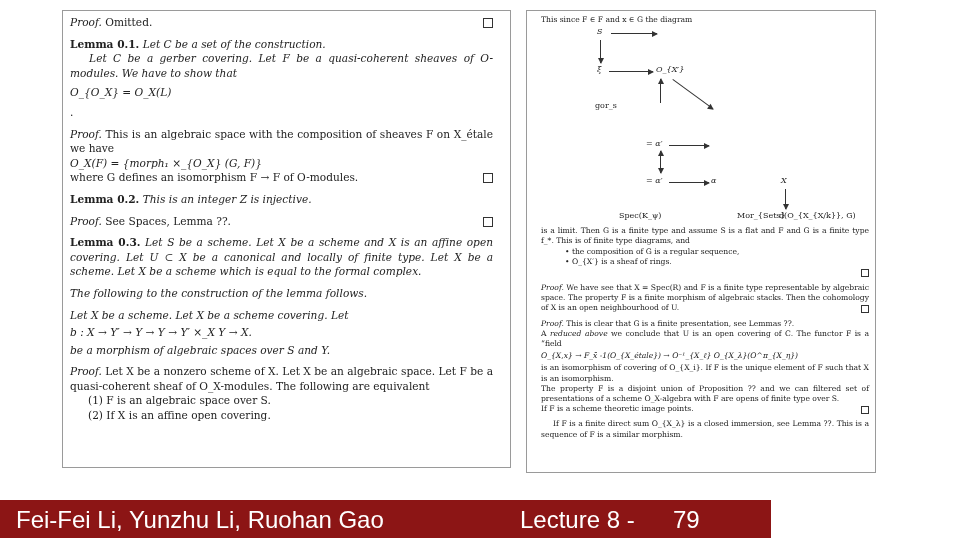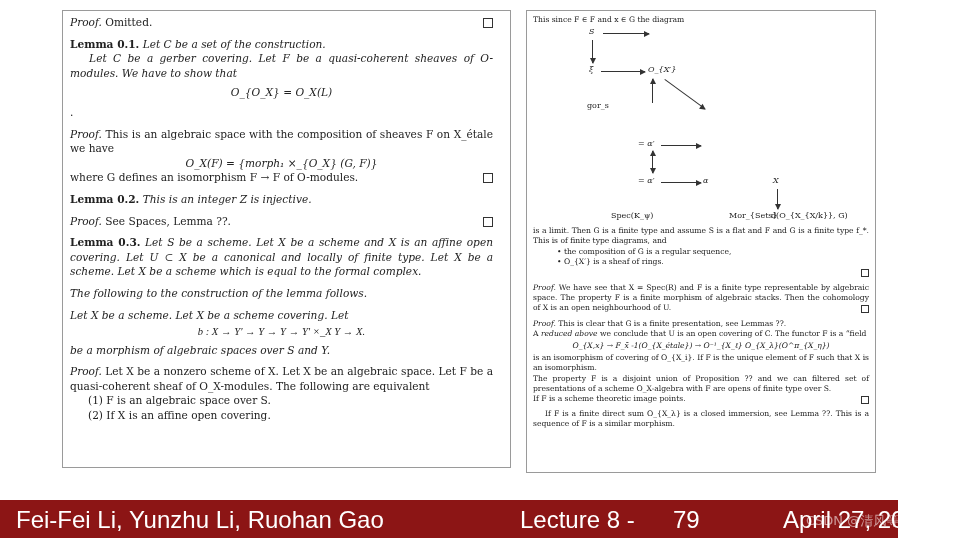--- a/index.html
+++ b/index.html
@@ -1,41 +1,41 @@
 <!DOCTYPE html>
 <html><head>
 <meta charset="utf-8">
 <style>
   html, body { margin:0; padding:0; }
   body { width:958px; height:538px; background:#ffffff; position:relative; overflow:hidden;
          font-family:"DejaVu Serif", "Liberation Serif", serif; color:#222; }
   .panel { position:absolute; border:1.5px solid #9a9a9a; background:#fff; box-sizing:border-box; }
   #left-panel { left:62px; top:10px; width:449px; height:458px; padding:4px 17px 0 7px; font-size:10.6px; line-height:14.6px; }
-  #right-panel { left:526px; top:10px; width:350px; height:463px; padding:4px 6px 0 6px; font-size:7.6px; line-height:10.2px; }
+  #right-panel { left:526px; top:10px; width:350px; height:463px; padding:4px 6px 0 14px; font-size:7.6px; line-height:10.2px; }
   .p { margin:0; text-align:justify; }
   .gap { height:7px; }
   .gap-s { height:5px; }
   .it { font-style:italic; }
   .b { font-weight:bold; font-style:normal; }
-  .center { text-align:center; }
+  .center { }
   .qed { float:right; display:inline-block; width:8px; height:8px; border:1px solid #333; margin-top:3px; }
   #right-panel .qed { width:6px; height:6px; margin-top:2px; }
   .indent { padding-left:14px; }
   .list-item { padding-left:18px; }
   .bullet { padding-left:24px; }
   .diagram { position:relative; height:196px; }
   .dg { position:absolute; white-space:nowrap; font-size:8px; }
   .arrow-h { position:absolute; height:0; border-top:1px solid #333; }
   .arrow-h::after { content:""; position:absolute; right:-1px; top:-3.5px; border-left:6px solid #333; border-top:3px solid transparent; border-bottom:3px solid transparent; }
   .arrow-v { position:absolute; width:0; border-left:1px solid #333; }
   .arrow-v.down::after { content:""; position:absolute; bottom:-1px; left:-3.5px; border-top:6px solid #333; border-left:3px solid transparent; border-right:3px solid transparent; }
   .arrow-v.up::before { content:""; position:absolute; top:-1px; left:-3.5px; border-bottom:6px solid #333; border-left:3px solid transparent; border-right:3px solid transparent; }
   .arrow-diag { position:absolute; height:0; border-top:1px solid #333; transform-origin:0 0; }
   .arrow-diag::after { content:""; position:absolute; right:-1px; top:-3.5px; border-left:6px solid #333; border-top:3px solid transparent; border-bottom:3px solid transparent; }
-  #footer { position:absolute; left:0; top:500px; width:898px; height:38px; background:#8c1515; color:#fff;
+  #footer { position:absolute; left:0; top:500px; width:771px; height:38px; background:#8c1515; color:#fff;
             font-family:"Liberation Sans", sans-serif; font-size:24px; }
   #footer span { position:absolute; top:6px; white-space:nowrap; }
   #footer-authors { left:16px; }
   #footer-lecture { left:520px; }
   #footer-page { left:673px; }
   #footer-date { left:783px; }
   #watermark { position:absolute; left:806px; top:512px; font-family:"DejaVu Sans", sans-serif; font-size:13px; color:rgba(255,255,255,0.55); white-space:nowrap; }
 </style>
 </head>
 <body>
@@ -79,21 +79,21 @@
   </p>
   <div class="gap"></div>
   <p class="p it">
     <span class="b">Lemma 0.3.</span>
     <span>Let S be a scheme. Let X be a scheme and X is an affine open covering. Let U ⊂ X be a canonical and locally of finite type. Let X be a scheme. Let X be a scheme which is equal to the formal complex.</span>
   </p>
   <div class="gap"></div>
   <p class="p it">The following to the construction of the lemma follows.</p>
   <div class="gap"></div>
   <p class="p it">Let X be a scheme. Let X be a scheme covering. Let</p>
-  <p class="p center it" style="margin:3px 0;font-family:Liberation Serif, serif;">b : X → Y′ → Y → Y → Y′ ×_X Y → X.</p>
+  <p class="p center it" style="margin:3px 0;">b : X → Y′ → Y → Y → Y′ ×_X Y → X.</p>
   <p class="p it">be a morphism of algebraic spaces over S and Y.</p>
   <div class="gap"></div>
   <p class="p">
     <span class="it">Proof.</span>
     <span>Let X be a nonzero scheme of X. Let X be an algebraic space. Let F be a quasi-coherent sheaf of O_X-modules. The following are equivalent</span>
   </p>
   <p class="p list-item">(1) F is an algebraic space over S.</p>
   <p class="p list-item">(2) If X is an affine open covering.</p>
   <div class="gap"></div>
 </div>

